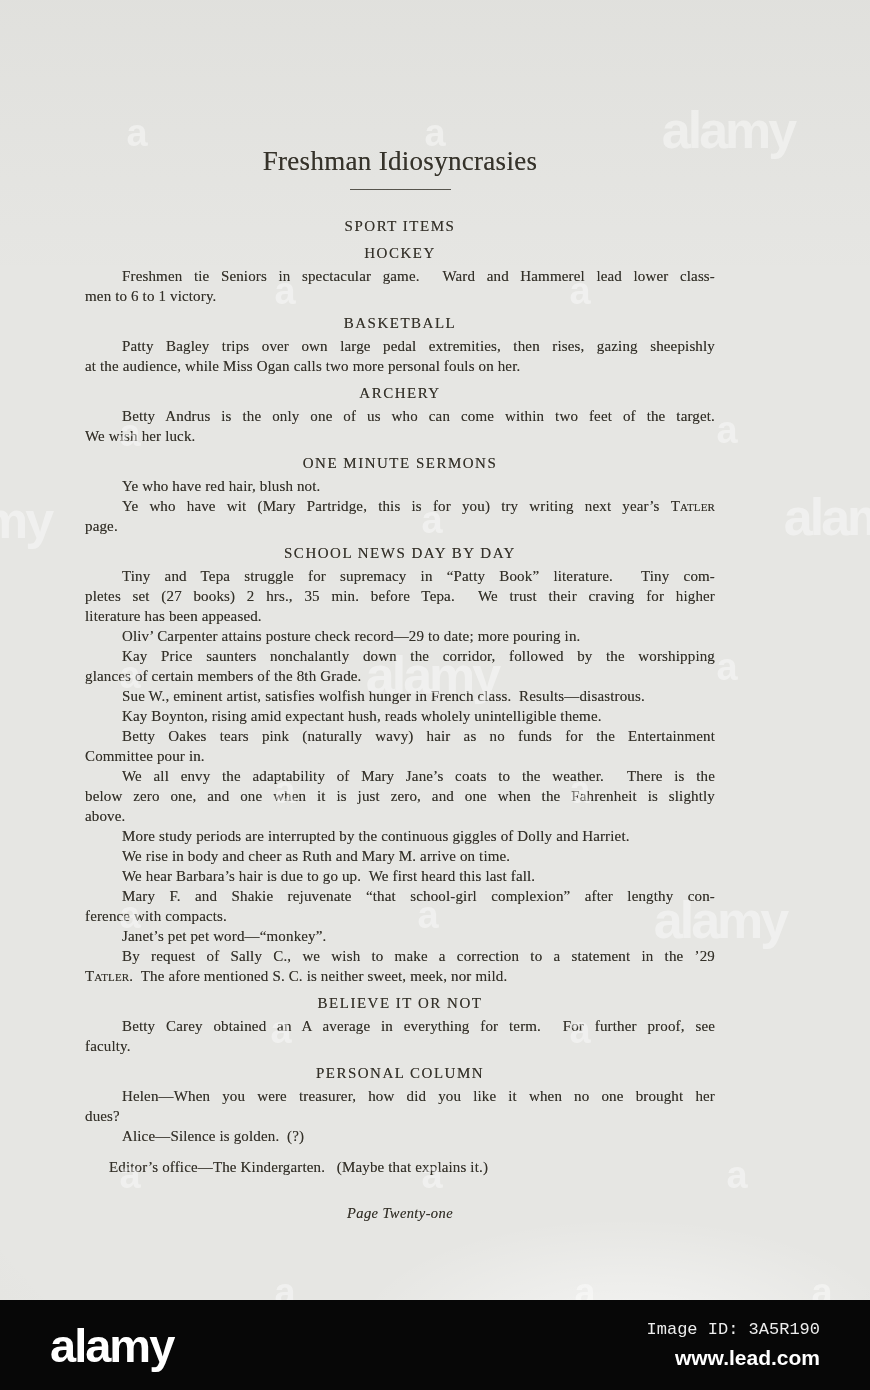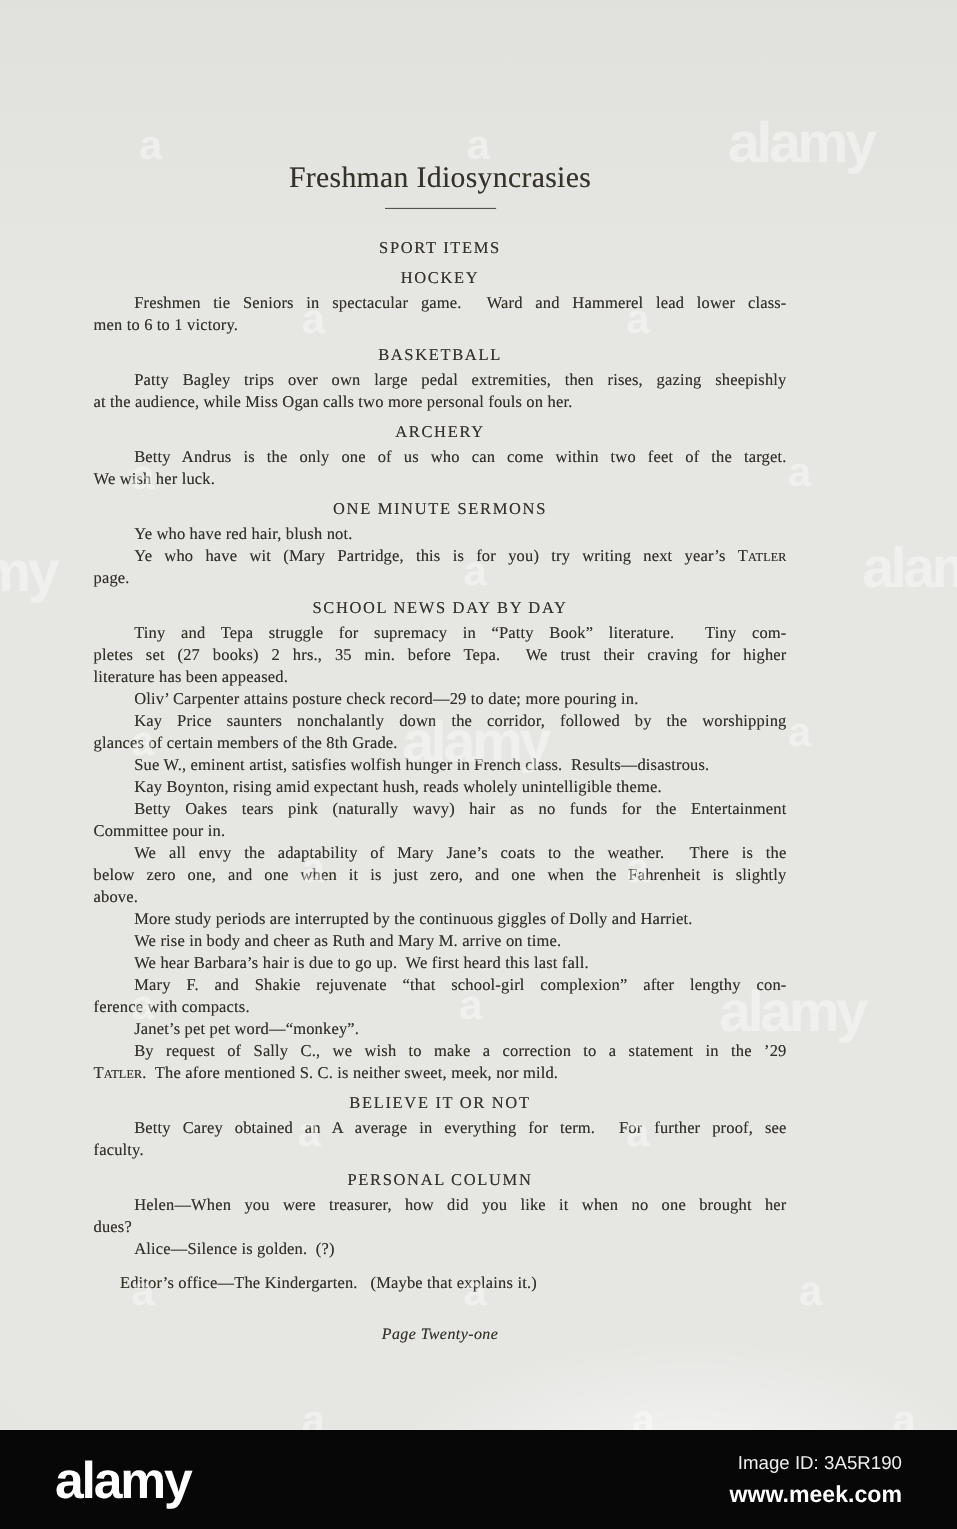--- a/index.html
+++ b/index.html
@@ -44,21 +44,21 @@
   .wm-logo { font-size:52px; letter-spacing:-3px; }
   
   .alamy-bar {
     position:absolute; left:0; right:0; bottom:0; height:90px; background:#070707;
     display:flex; align-items:center; justify-content:space-between;
     padding:0 50px; box-sizing:border-box; z-index:5;
     font-family:"Liberation Sans", sans-serif;
   }
   .bar-logo { color:#ffffff; font-size:47px; font-weight:bold; letter-spacing:-2px; line-height:1; }
   .bar-right { text-align:right; }
-  .bar-image-id { color:#ededed; font-size:17px; margin-bottom:7px; }
+  .bar-image-id { color:#ededed; font-size:17px; margin-bottom:7px;font-family:Liberation Mono, monospace; }
   .bar-url { color:#ffffff; font-size:21px; font-weight:bold; }
 </style>
 </head>
 <body>
 
 <div class="stage">
   <div class="paper">
     <div class="doc">
       <div class="title">Freshman Idiosyncrasies</div>
       <div class="divider"></div>
@@ -183,16 +183,16 @@
       <span class="wm wm-a" style="left: 737px; top: 1175px;">a</span>
       <span class="wm wm-a" style="left: 285px; top: 1292px;">a</span>
       <span class="wm wm-a" style="left: 585px; top: 1292px;">a</span>
       <span class="wm wm-a" style="left: 822px; top: 1292px;">a</span>
     </div>
 
   <div class="alamy-bar">
     <div class="bar-logo">alamy</div>
     <div class="bar-right">
       <div class="bar-image-id">Image ID: 3A5R190</div>
-      <div class="bar-url">www.meek.com</div>
+      <div class="bar-url">www.lead.com</div>
     </div>
   </div>
 </div>
 
 </body></html>

